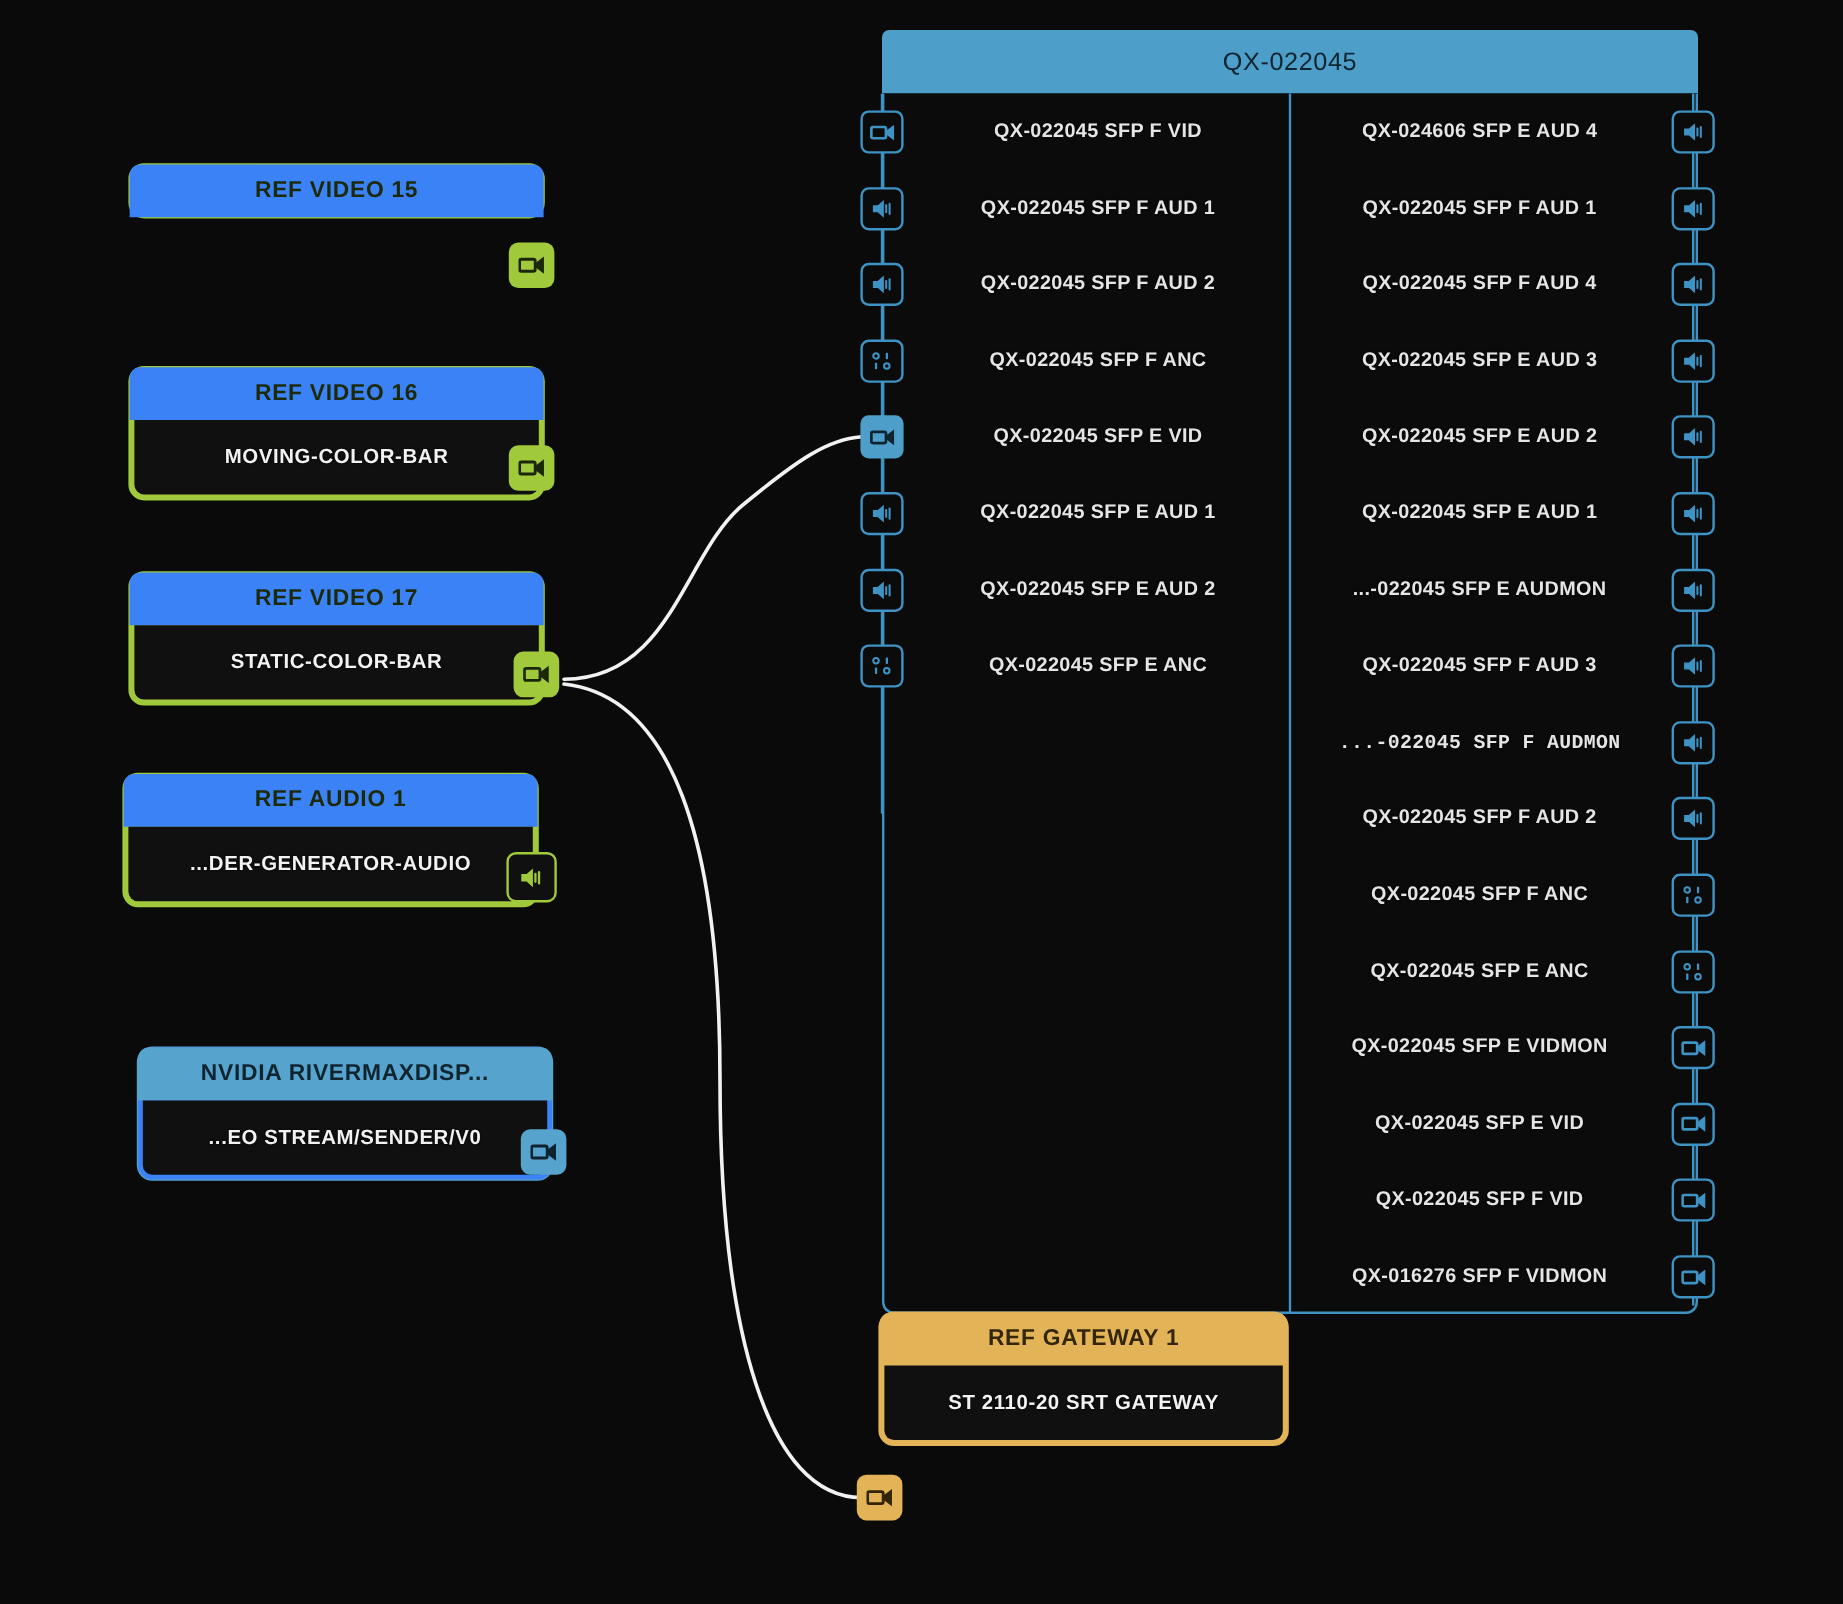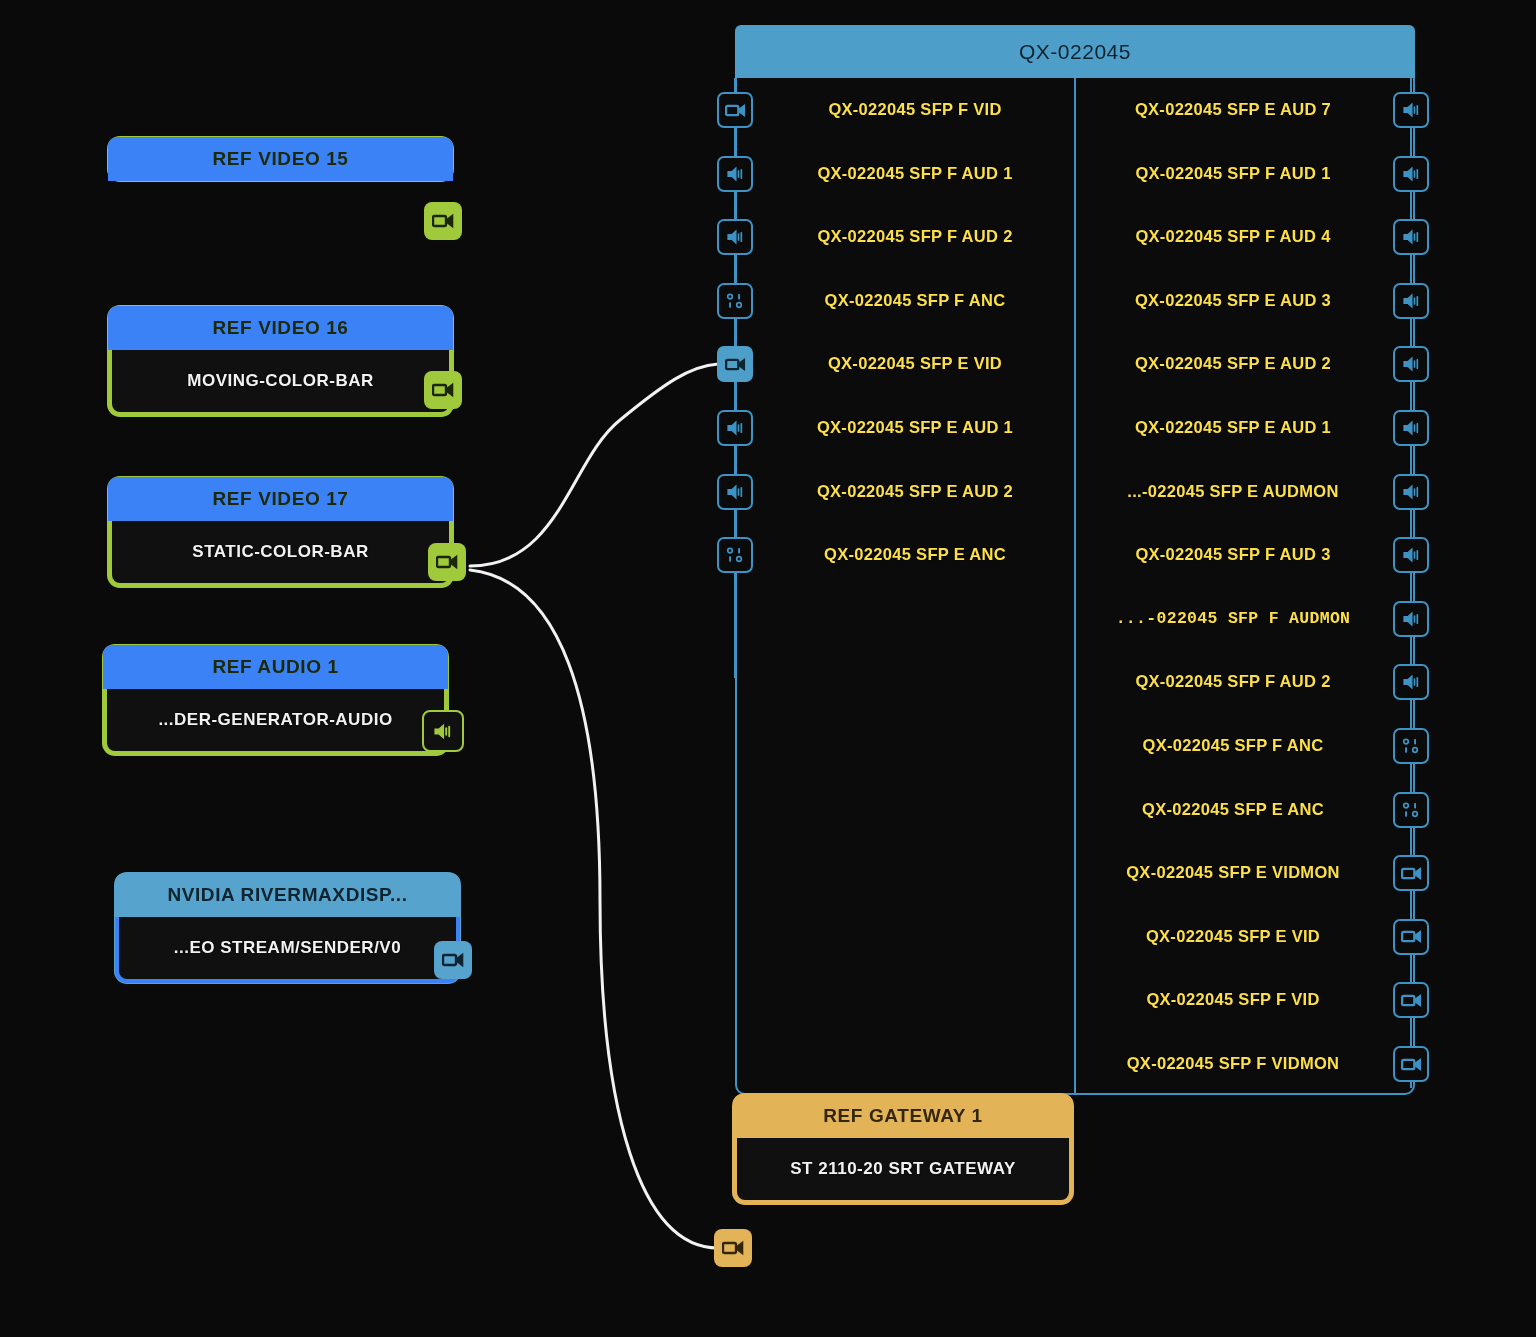--- a/index.html
+++ b/index.html
@@ -82,21 +82,21 @@
     position:absolute;width:36px;height:36px;border-radius:7px;
     box-sizing:border-box;border:2px solid #3e93c4;background:#0b0b0b;
     display:flex;align-items:center;justify-content:center;z-index:14;
   }
   .dport svg{display:block;fill:#3e93c4;stroke:#3e93c4;}
   .dport.active{background:#4d9fc9;border-color:#4d9fc9;}
   .dport.active svg{fill:#0e2430;stroke:#0e2430;}
 
   .plabel{
     position:absolute;font-size:16.5px;font-weight:700;letter-spacing:.3px;
-    color:#fde047;white-space:nowrap;z-index:13;
+    color:#e5e5e5;white-space:nowrap;z-index:13;
     text-shadow:0 0 2px rgba(0,0,0,.9);
   }
   .plabel.left{text-align:center;}
   .plabel.right{text-align:center;}
 </style>
 </head>
 <body>
 
 <div id="canvas">
 
@@ -258,21 +258,21 @@
     </div>
 
   <div id="right-ports">
       <div class="dport" style="left: 1393px; top: 92px;">
         <svg width="19" height="16" viewBox="0 0 20 17">
           <path d="M2 6 L6 6 L10.5 2 L10.5 15 L6 11 L2 11 Z" stroke-width="1.2"></path>
           <path d="M13.2 5.4 L13.2 11.6" stroke-width="1.8" stroke-linecap="round" fill="none"></path>
           <path d="M16.2 4.0 L16.2 13.0" stroke-width="1.8" stroke-linecap="round" fill="none"></path>
         </svg>
       </div>
-      <div class="plabel right" style="left: 1078px; top: 100px; width: 310px;">QX-022045 SFP E AUD 7</div>
+      <div class="plabel right" style="left: 1078px; top: 100px; width: 310px;">QX-024606 SFP E AUD 4</div>
       <div class="dport" style="left: 1393px; top: 155.6px;">
         <svg width="19" height="16" viewBox="0 0 20 17">
           <path d="M2 6 L6 6 L10.5 2 L10.5 15 L6 11 L2 11 Z" stroke-width="1.2"></path>
           <path d="M13.2 5.4 L13.2 11.6" stroke-width="1.8" stroke-linecap="round" fill="none"></path>
           <path d="M16.2 4.0 L16.2 13.0" stroke-width="1.8" stroke-linecap="round" fill="none"></path>
         </svg>
       </div>
       <div class="plabel right" style="left: 1078px; top: 163.6px; width: 310px;">QX-022045 SFP F AUD 1</div>
       <div class="dport" style="left: 1393px; top: 219.2px;">
         <svg width="19" height="16" viewBox="0 0 20 17">
@@ -376,16 +376,16 @@
           <path d="M15.5 6.2 L20.5 2.4 L20.5 13.6 L15.5 9.8 Z" stroke-width="1.4"></path>
         </svg>
       </div>
       <div class="plabel right" style="left: 1078px; top: 990.4px; width: 310px;">QX-022045 SFP F VID</div>
       <div class="dport" style="left: 1393px; top: 1046px;">
         <svg width="21" height="15" viewBox="0 0 22 16">
           <rect x="1" y="3" width="13" height="10" rx="1.5" fill="none" stroke-width="2.4"></rect>
           <path d="M15.5 6.2 L20.5 2.4 L20.5 13.6 L15.5 9.8 Z" stroke-width="1.4"></path>
         </svg>
       </div>
-      <div class="plabel right" style="left: 1078px; top: 1054px; width: 310px;">QX-022045 SFP F VIDMON</div>
+      <div class="plabel right" style="left: 1078px; top: 1054px; width: 310px;">QX-016276 SFP F VIDMON</div>
     </div>
 
 </div>
 
 </body></html>

